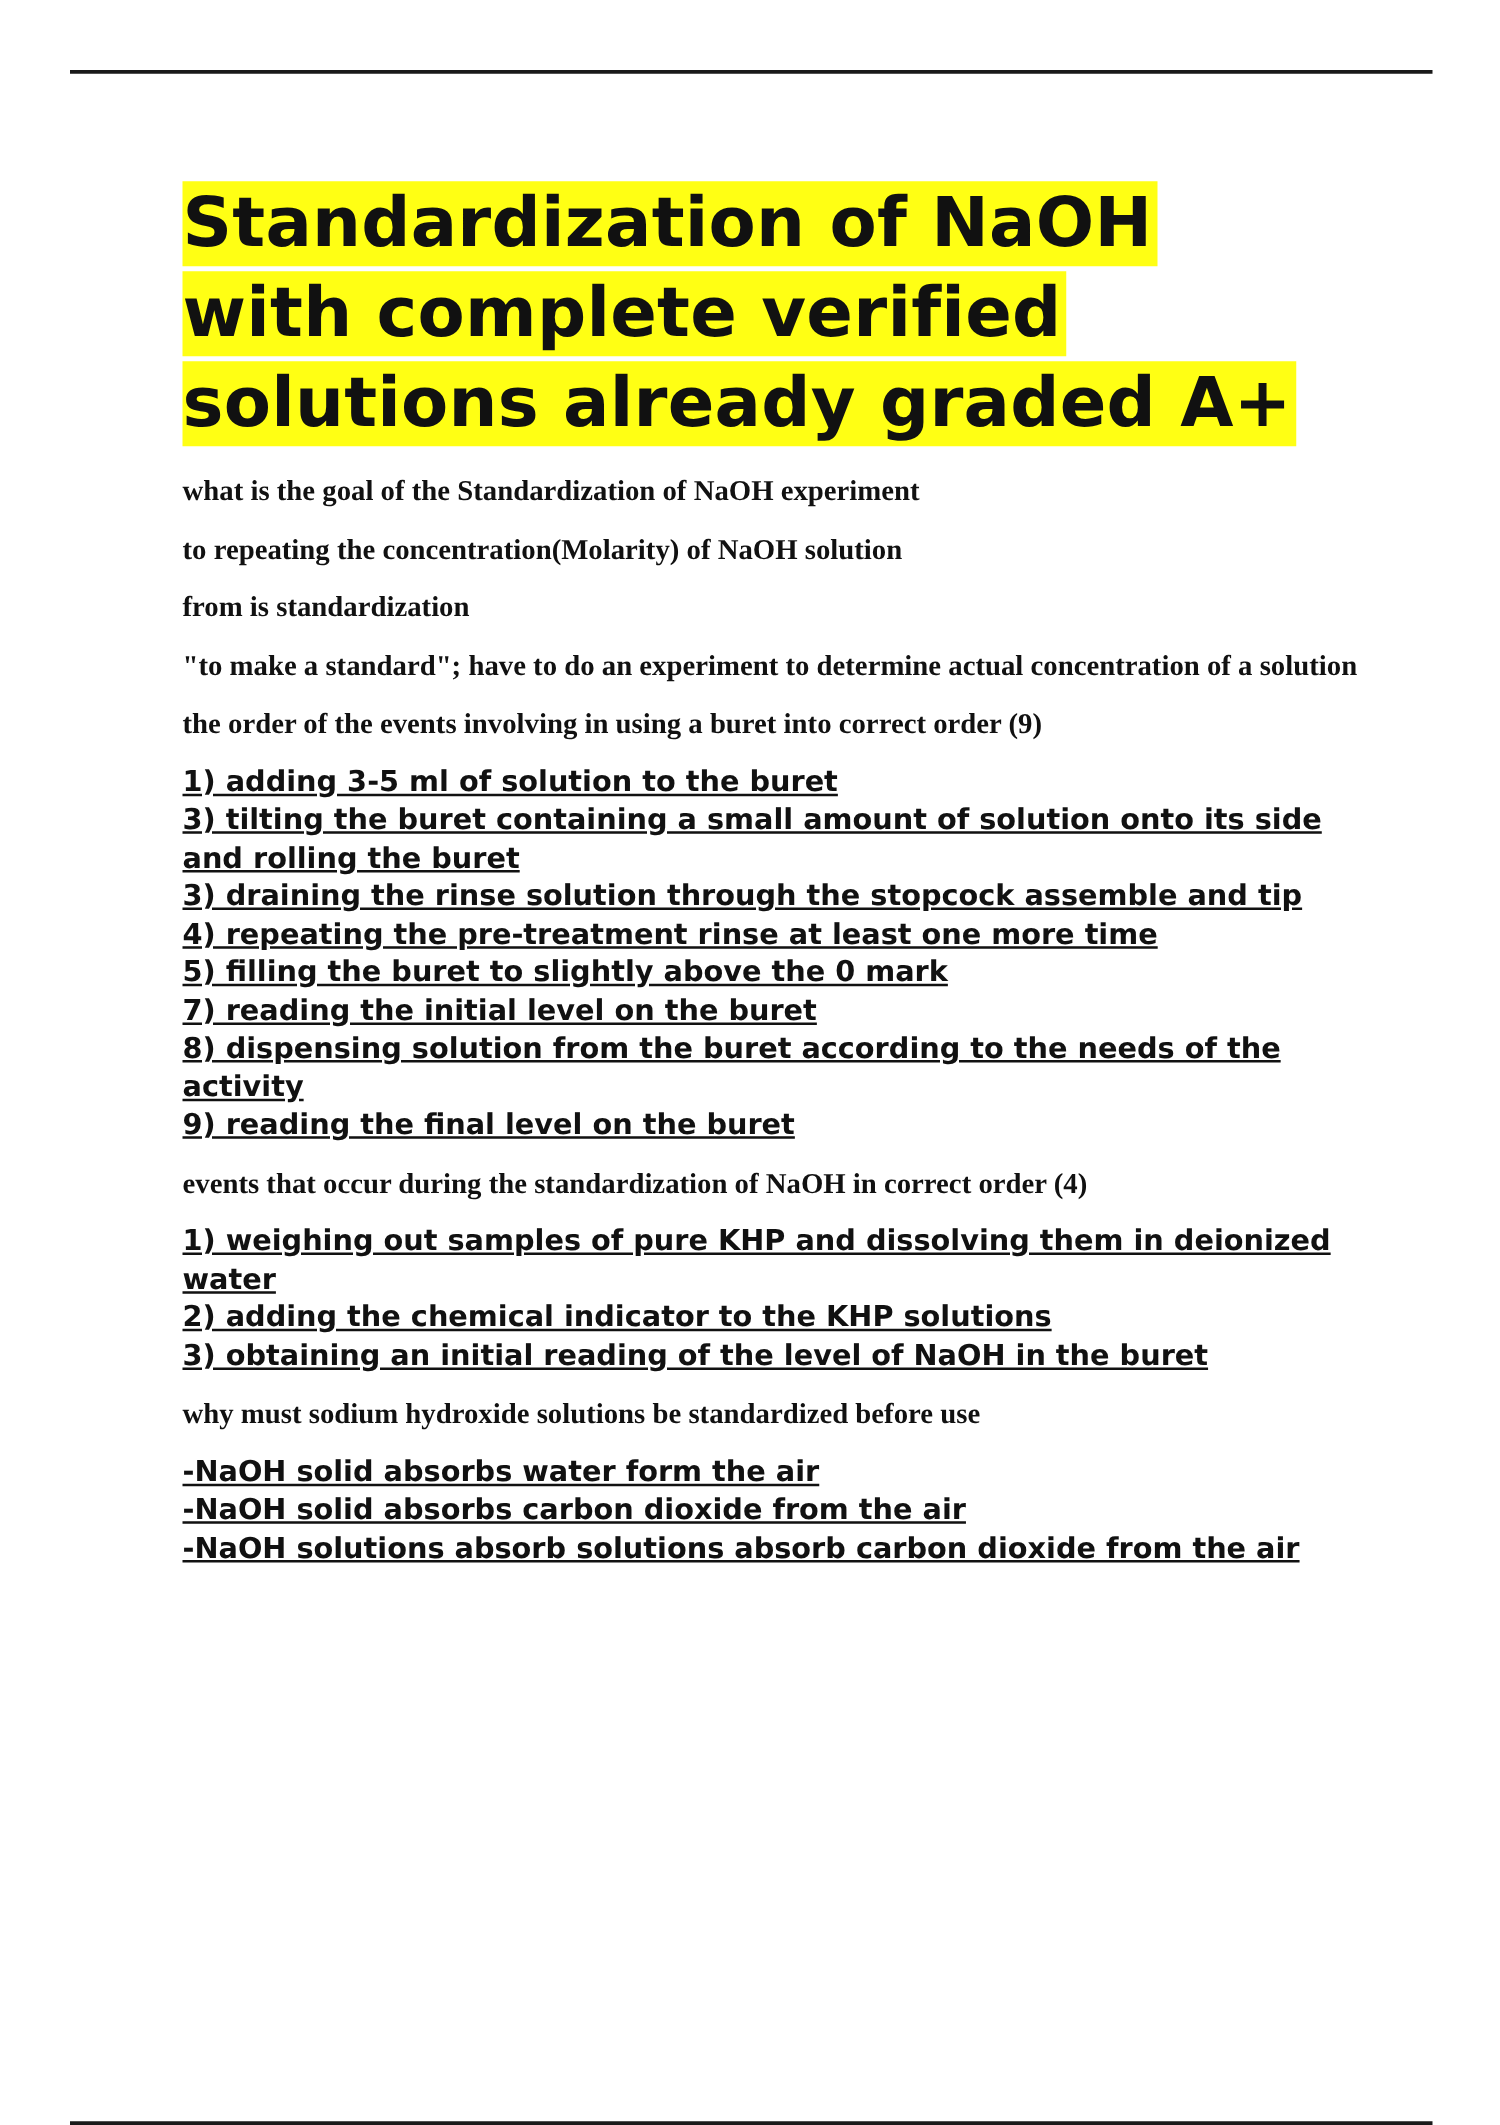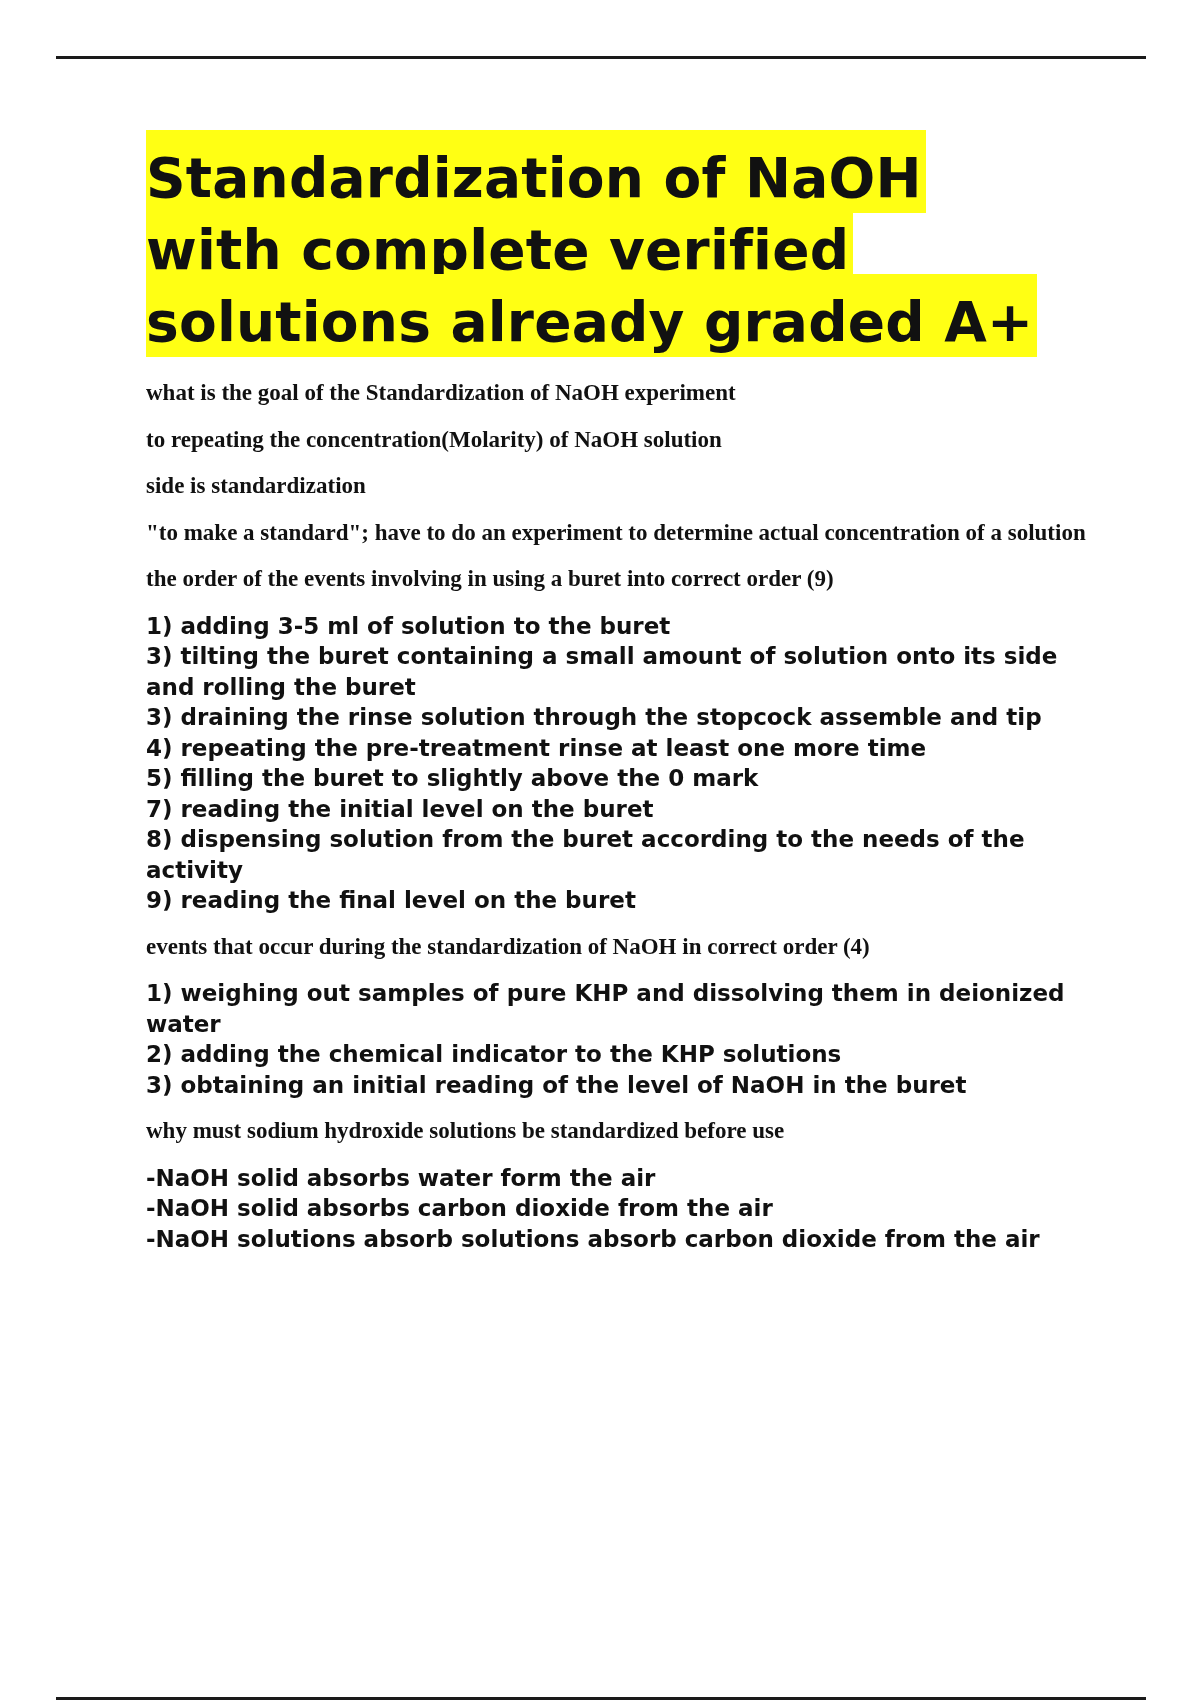--- a/index.html
+++ b/index.html
@@ -3,42 +3,42 @@
 <meta charset="utf-8">
 <style>
   html, body { margin: 0; padding: 0; background: #ffffff; }
   body { width: 1200px; height: 1700px; position: relative; overflow: hidden;
          font-family: "DejaVu Sans", sans-serif; color: #111; }
   .rule { position: absolute; left: 56px; width: 1090px; height: 3px; background: #1a1a1a; }
   .rule.top { top: 56px; }
   .rule.bottom { top: 1697px; }
   .content { position: absolute; left: 146px; top: 142px; width: 960px; }
   .title { margin: 0 0 20px 0; font-weight: bold; font-size: 55px; line-height: 72px; letter-spacing: 0.2px; }
-  .title .hl { background: #ffff14; padding: 16px 4px 3px 0; box-decoration-break: clone; -webkit-box-decoration-break: clone; }
+  .title .hl { background: #ffff14; padding: 1px 4px 3px 0; box-decoration-break: clone; -webkit-box-decoration-break: clone; }
   .title .line { display: block; }
   .block { margin: 0 0 16px 0; font-weight: bold; font-size: 23px; line-height: 30.5px; font-family: Liberation Serif, serif; }
-  .list { margin: 0 16px 16px 0; }
+  .list { margin: 0 16px 16px 0; text-decoration: underline; }
   .list .li { font-weight: bold; font-size: 23px; line-height: 30.5px; }
 </style>
 </head>
 <body>
 
 <div class="rule top"></div>
 
 <div class="content">
   <h1 class="title">
     <span class="line"><span class="hl">Standardization of NaOH</span></span>
     <span class="line"><span class="hl">with complete verified</span></span>
     <span class="line"><span class="hl">solutions already graded A+</span></span>
   </h1>
 
   <p class="block">what is the goal of the Standardization of NaOH experiment</p>
   <p class="block">to repeating the concentration(Molarity) of NaOH solution</p>
 
-  <p class="block">side is standardization</p>
+  <p class="block">from is standardization</p>
   <p class="block">"to make a standard"; have to do an experiment to determine actual concentration of a solution</p>
 
   <p class="block">the order of the events involving in using a buret into correct order (9)</p>
   <div class="list">
     <div class="li">1) adding 3-5 ml of solution to the buret</div>
     <div class="li">3) tilting the buret containing a small amount of solution onto its side and rolling the buret</div>
     <div class="li">3) draining the rinse solution through the stopcock assemble and tip</div>
     <div class="li">4) repeating the pre-treatment rinse at least one more time</div>
     <div class="li">5) filling the buret to slightly above the 0 mark</div>
     <div class="li">7) reading the initial level on the buret</div>

